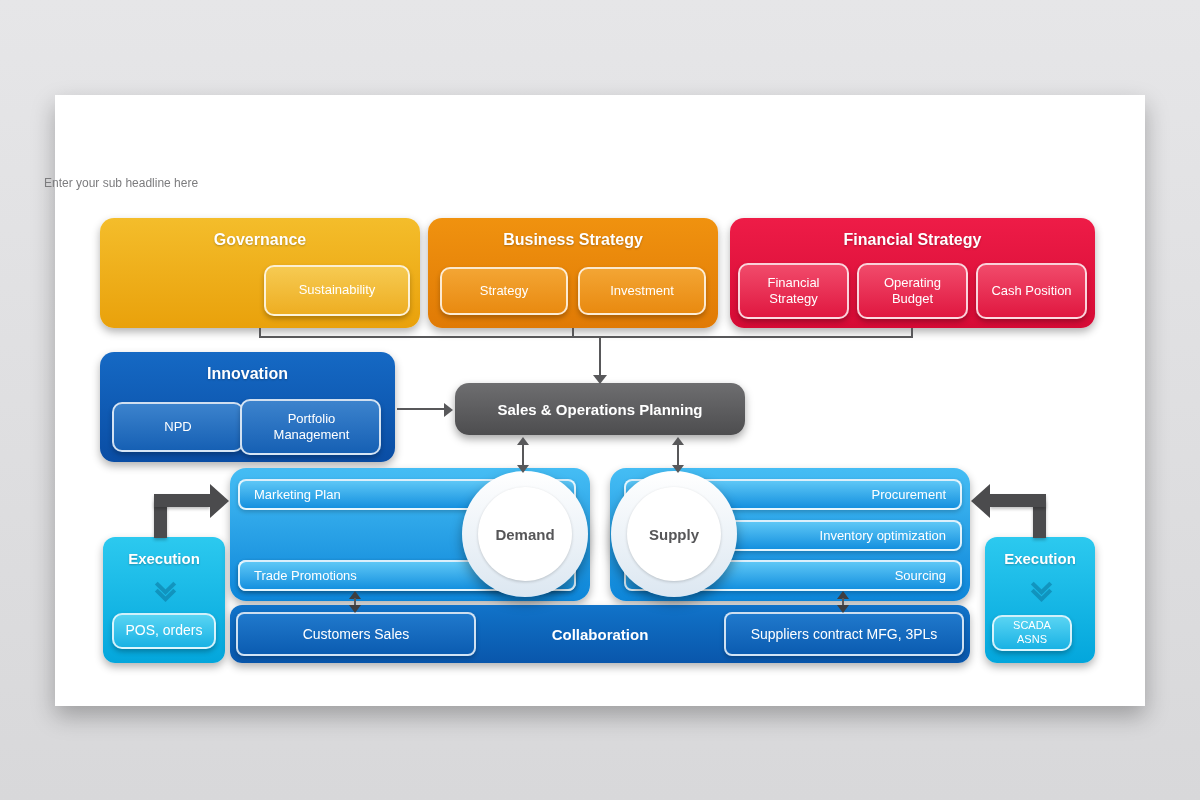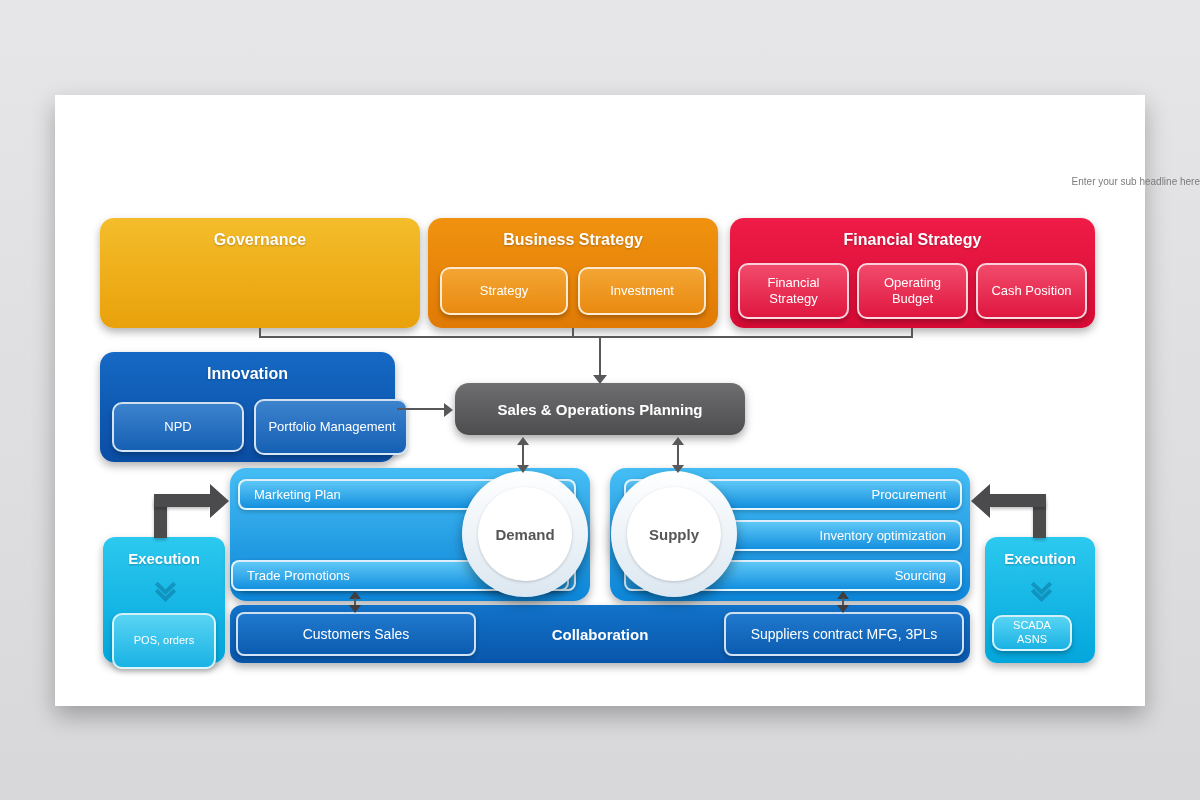--- a/index.html
+++ b/index.html
@@ -1,20 +1,20 @@
 <!DOCTYPE html>
 <html><head>
 <meta charset="utf-8">
 <style>
   * { margin:0; padding:0; box-sizing:border-box; }
   body { font-family:"Liberation Sans", sans-serif; }
   .canvas { position:relative; width:1200px; height:800px; background:linear-gradient(180deg,#e6e6e8,#d8d8da); overflow:hidden; }
   .slide { position:absolute; left:55px; top:95px; width:1090px; height:611px; background:#ffffff; box-shadow:0 10px 22px rgba(0,0,0,0.28); }
   .title { position:absolute; left:0; top:124px; width:100%; text-align:center; font-size:33px; font-weight:500; color:#4b4b4d; letter-spacing:0.5px; }
-  .subtitle { position:absolute; left:0; top:176px; width:100%; text-align:right; font-size:10px; color:#7c7c7e;padding-left:44px; }
+  .subtitle { position:absolute; left:0; top:176px; width:100%; text-align:left; font-size:12px; color:#7c7c7e;padding-left:44px; }
 
   .bigbox { position:absolute; border-radius:14px; box-shadow:0 4px 9px rgba(0,0,0,0.3); }
   .bigbox .hdr { position:absolute; top:13px; left:0; width:100%; text-align:center; color:#fff; font-weight:bold; font-size:16px; text-shadow:0 1px 2px rgba(0,0,0,0.25); }
   .pill { position:absolute; border-radius:10px; border:2px solid rgba(255,255,255,0.8); box-shadow:0 3px 5px rgba(0,0,0,0.25); color:#fff; font-size:13px; display:flex; align-items:center; justify-content:center; text-align:center; line-height:1.25; padding:2px 10px; }
 
   .g-gov { background:linear-gradient(180deg,#f4bd2b,#e9a10b); }
   .g-gov-sub { background:linear-gradient(180deg,#f6ca52,#eeae22); }
   .g-biz { background:linear-gradient(180deg,#f0920f,#e07a05); }
   .g-biz-sub { background:linear-gradient(180deg,#f3a534,#e98a10); }
   .g-fin { background:linear-gradient(180deg,#ee1c47,#d50b35); }
@@ -49,51 +49,52 @@
 </head>
 <body>
 
 <div class="canvas">
   <div class="slide"></div>
 
   <div class="subtitle">Enter your sub headline here</div>
 
   <div class="bigbox g-gov" style="left:100px;top:218px;width:320px;height:110px;padding-left:44px;">
     <div class="hdr">Governance</div>
+    <div class="pill g-gov-sub" style="left:164px;top:47px;width:146px;height:51px;">Sustainability</div>
   </div>
 
   <div class="bigbox g-biz" style="left:428px;top:218px;width:290px;height:110px;">
     <div class="hdr">Business Strategy</div>
     <div class="pill g-biz-sub" style="left:150px;top:49px;width:128px;height:48px;">Investment</div>
     <div class="pill g-biz-sub" style="left:12px;top:49px;width:128px;height:48px;">Strategy</div>
   </div>
 
   <div class="bigbox g-fin" style="left:730px;top:218px;width:365px;height:110px;padding-left:32px;">
     <div class="hdr">Financial Strategy</div>
     <div class="pill g-fin-sub" style="left:8px;top:45px;width:111px;height:56px;padding:2px 6px;">Financial Strategy</div>
     <div class="pill g-fin-sub" style="left:127px;top:45px;width:111px;height:56px;padding:2px 6px;">Operating Budget</div>
     <div class="pill g-fin-sub" style="left:246px;top:45px;width:111px;height:56px;padding:2px 6px;">Cash Position</div>
   </div>
 
   <div class="bigbox g-inn" style="left:100px;top:352px;width:295px;height:110px;">
     <div class="hdr">Innovation</div>
     <div class="pill g-inn-sub" style="left:12px;top:50px;width:132px;height:50px;">NPD</div>
-    <div class="pill g-inn-sub" style="left:154px;top:47px;width:154px;height:56px;padding-left:12px;">Portfolio Management</div>
+    <div class="pill g-inn-sub" style="left:140px;top:47px;width:141px;height:56px;padding-left:12px;">Portfolio Management</div>
   </div>
 
   <div class="sop" style="left:455px;top:383px;width:290px;height:52px;">
     <span>Sales &amp; Operations Planning</span>
   </div>
 
   <div class="panel" style="left:230px;top:468px;width:360px;height:133px;"></div>
   <div class="panel" style="left:610px;top:468px;width:360px;height:133px;"></div>
 
   <div class="bar" style="left:238px;top:479px;width:338px;">Marketing Plan</div>
   <div class="bar" style="left:238px;top:520px;width:338px;margin-top:40px;">Sales Forecasting</div>
-  <div class="bar" style="left:231px;top:560px;width:338px;">Trade Promotions</div>
+  <div class="bar" style="left:238px;top:560px;width:338px;">Trade Promotions</div>
 
   <div class="bar right" style="left:624px;top:479px;width:338px;">Procurement</div>
   <div class="bar right" style="left:624px;top:520px;width:338px;">Inventory optimization</div>
   <div class="bar right" style="left:624px;top:560px;width:338px;">Sourcing</div>
 
   <div class="circle" style="left:462px;top:471px;">
     <div class="inner">Demand</div>
   </div>
   <div class="circle" style="left:611px;top:471px;">
     <div class="inner">Supply</div>
@@ -101,21 +102,21 @@
 
   <div class="collab" style="left:230px;top:605px;width:740px;height:58px;">
     <div class="collab-label">Collaboration</div>
     <div class="cbtn" style="left:6px;top:7px;width:240px;height:44px;">Customers Sales</div>
     <div class="cbtn" style="left:494px;top:7px;width:240px;height:44px;">Suppliers contract MFG, 3PLs</div>
   </div>
 
   <div class="bigbox g-exe" style="left:103px;top:537px;width:122px;height:126px;border-radius:12px;">
     <div class="hdr" style="font-size:15px;">Execution</div>
     <div class="chevron" style="left:52px;top:45px;"></div>
-    <div class="pill g-exe-sub" style="left:9px;top:76px;width:104px;height:56px;font-size:11px;">POS, orders</div>
+    <div class="pill g-exe-sub" style="left:9px;top:76px;width:104px;height:36px;font-size:14px;">POS, orders</div>
   </div>
 
   <div class="bigbox g-exe" style="left:985px;top:537px;width:110px;height:126px;border-radius:12px;">
     <div class="hdr" style="font-size:15px;">Execution</div>
     <div class="chevron" style="left:46px;top:45px;"></div>
     <div class="pill g-exe-sub" style="left:7px;top:78px;width:80px;height:36px;font-size:11px;">SCADA ASNS</div>
   </div>
 
   <div class="line" style="left:259px;top:328px;width:2px;height:10px;"></div>
   <div class="line" style="left:572px;top:328px;width:2px;height:10px;"></div>

